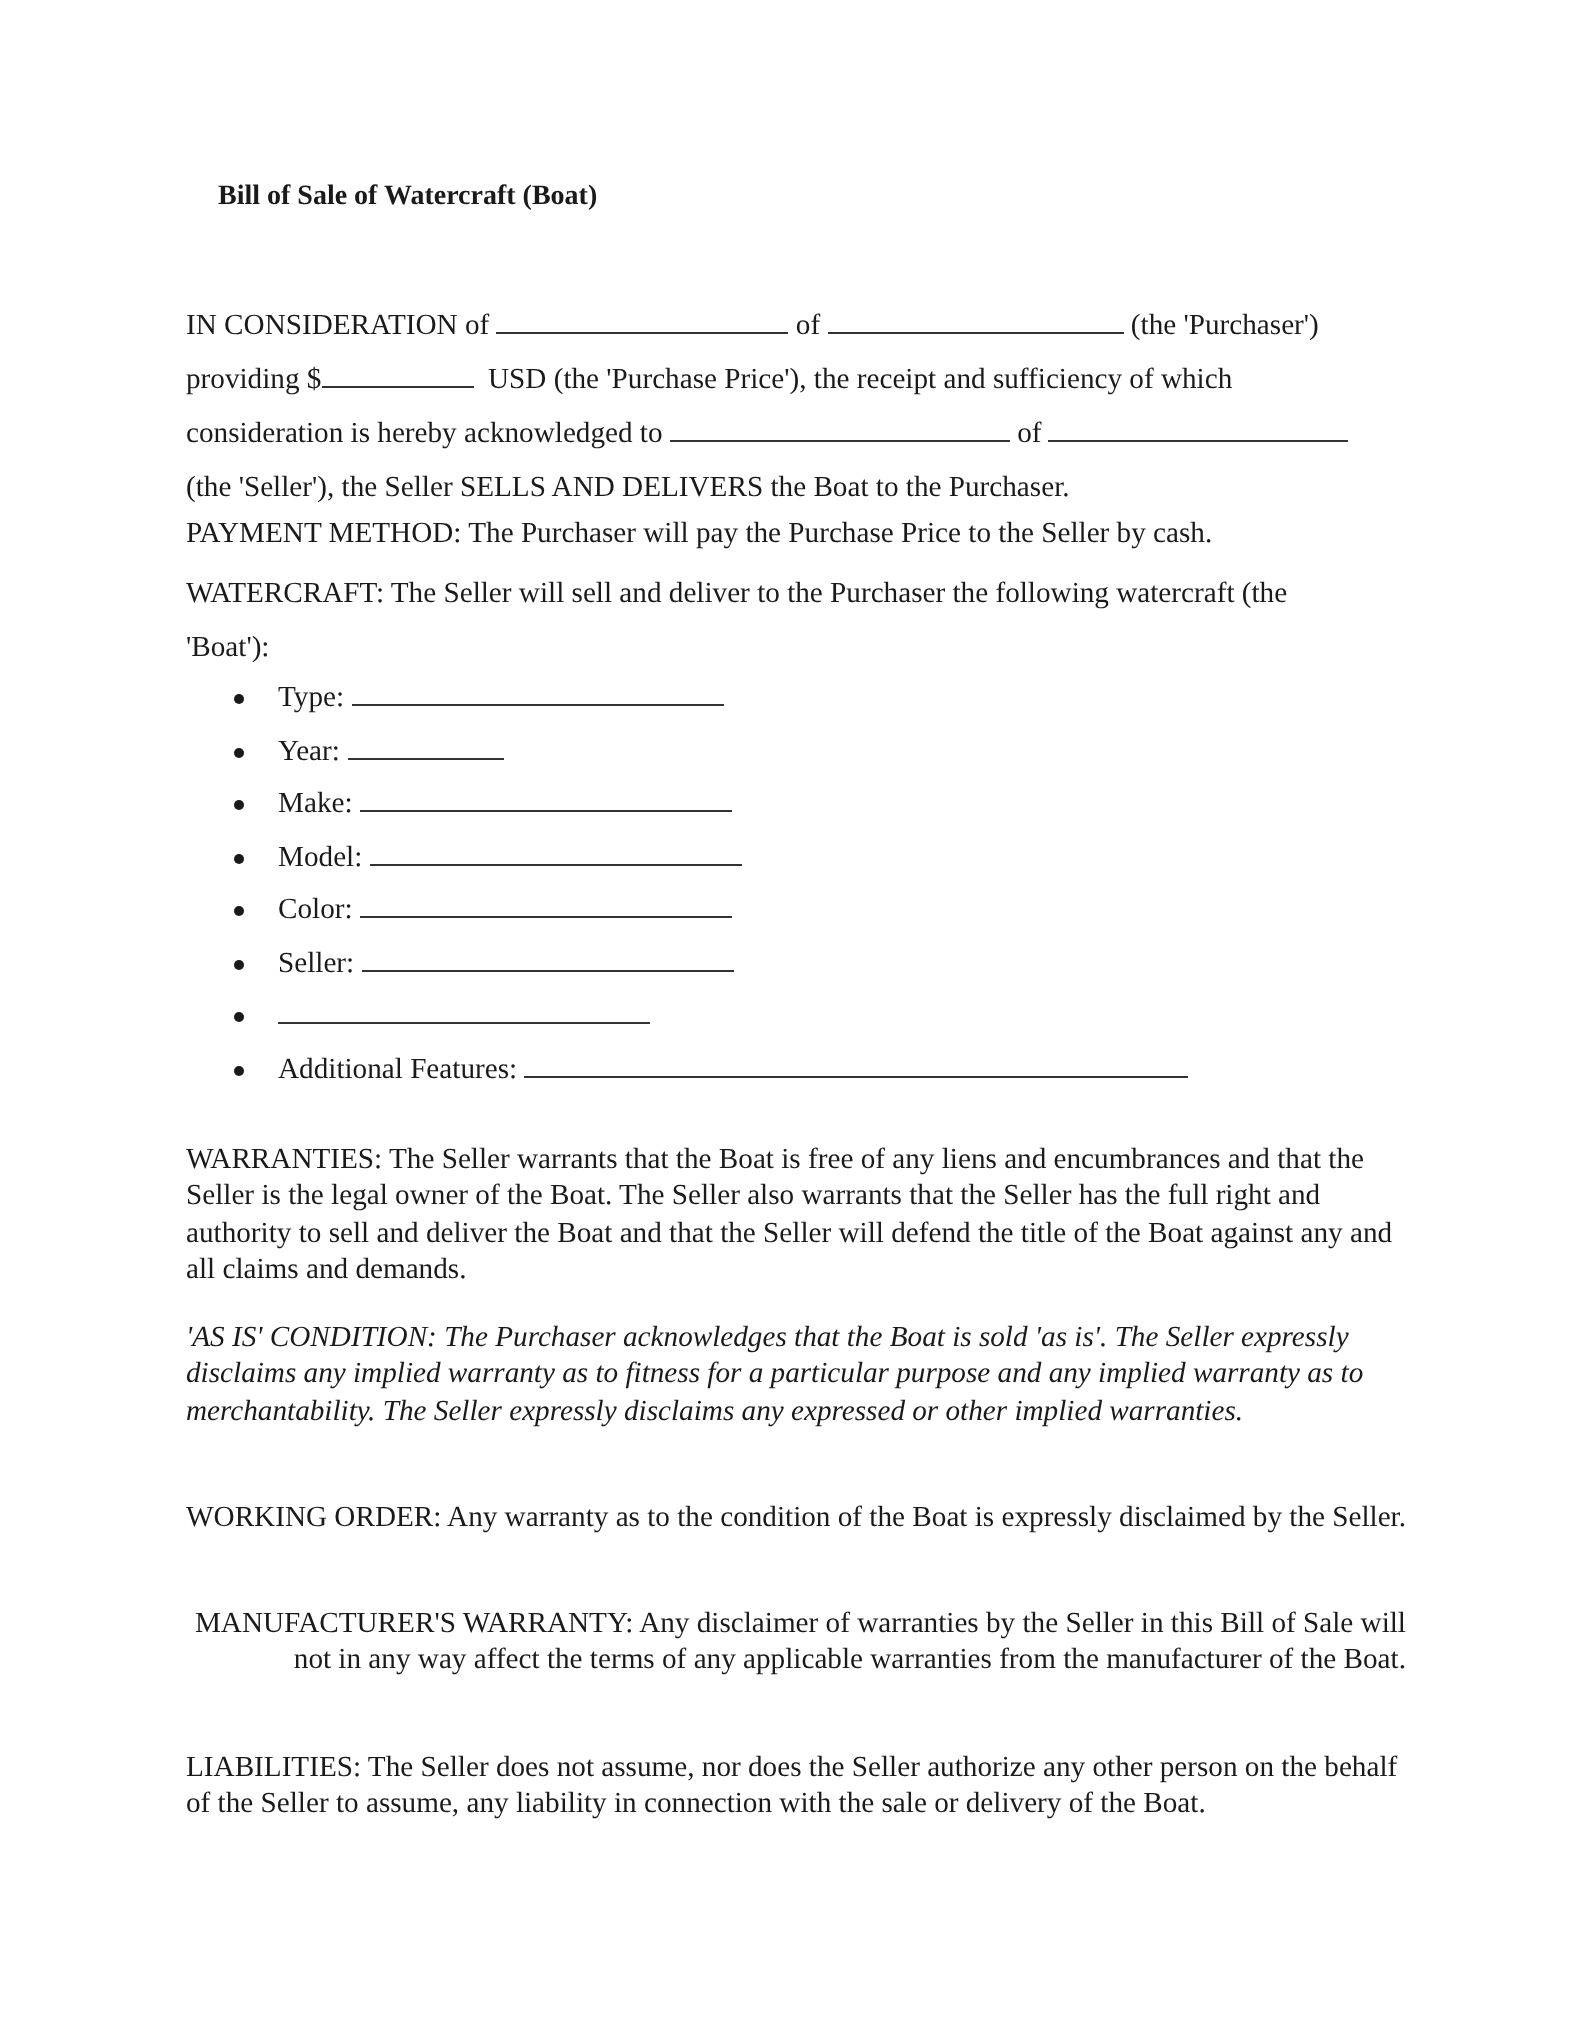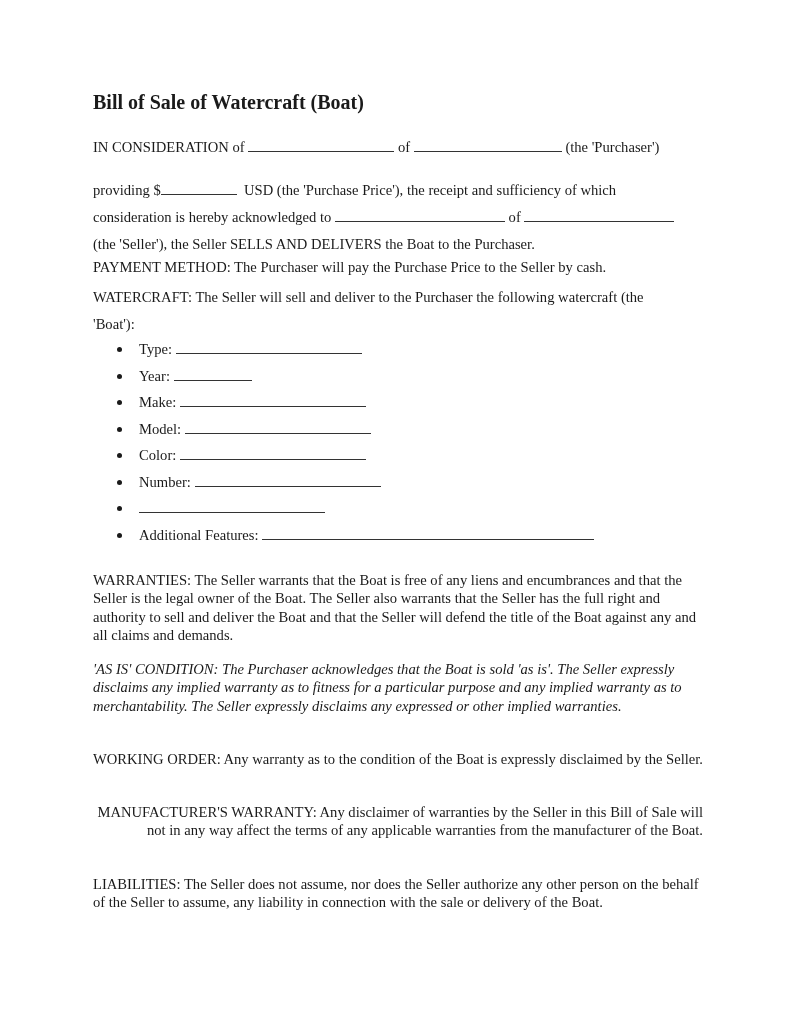--- a/index.html
+++ b/index.html
@@ -16,23 +16,23 @@
       color: #1a1a1a;
     }
     .page {
       position: absolute;
       left: 93px;
       top: 0;
       width: 610px;
     }
     .title {
       position: absolute;
-      left: 0;
+      left: 16px;
       top: 91px;
-      font-size: 20px;
+      font-size: 14px;
       font-weight: bold;
       white-space: nowrap;
       margin: 0;
     }
     .line {
       position: absolute;
       left: 0;
       font-size: 14.6px;
       white-space: nowrap;
       line-height: 18px;
@@ -81,21 +81,21 @@
       margin: 0;
     }
   </style>
 </head>
 <body>
 
 <div class="page">
 
   <h1 class="title">Bill of Sale of Watercraft (Boat)</h1>
 
-  <div class="line" style="top:138px;text-align:right;">
+  <div class="line" style="top:154px;text-align:right;">
     <span>IN CONSIDERATION of</span>
     <span class="blank" style="width:146px;"></span>
     <span>of</span>
     <span class="blank" style="width:148px;"></span>
     <span>(the 'Purchaser')</span>
   </div>
 
   <div class="line" style="top:181px;">
     <span>providing $</span><span class="blank" style="width:76px;"></span>
     &nbsp;<span>USD (the 'Purchase Price'), the receipt and sufficiency of which</span>
@@ -147,21 +147,21 @@
     <li class="bullet-item">
       <span class="bullet-dot"></span>
       <span class="bullet-text">
         <span>Color:</span>
         <span class="blank" style="width:186px;"></span>
       </span>
     </li>
     <li class="bullet-item">
       <span class="bullet-dot"></span>
       <span class="bullet-text">
-        <span>Number:</span>
+        <span>Seller:</span>
         <span class="blank" style="width:186px;"></span>
       </span>
     </li>
     <li class="bullet-item">
       <span class="bullet-dot"></span>
       <span class="bullet-text">
         <span class="blank" style="width:186px;"></span>
       </span>
     </li>
     <li class="bullet-item">

